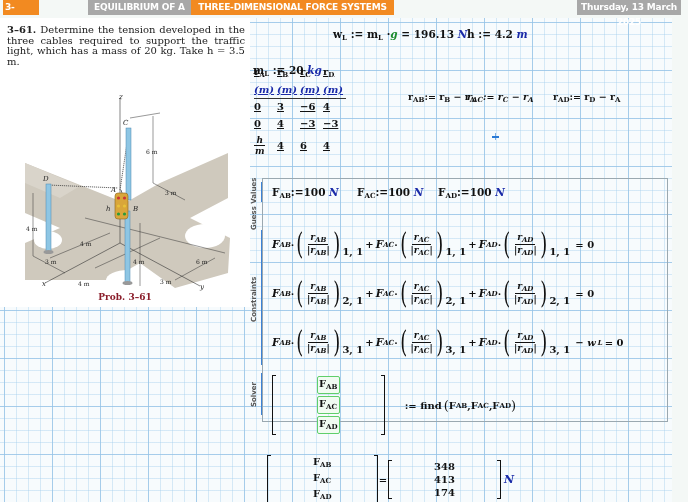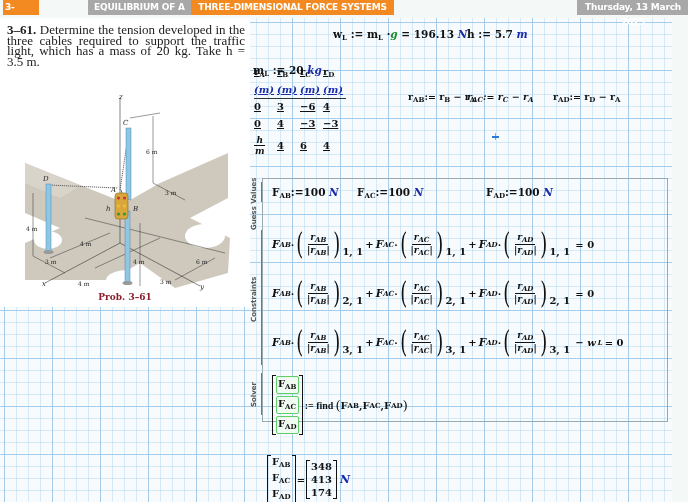--- a/index.html
+++ b/index.html
@@ -21,26 +21,26 @@
       linear-gradient(to bottom, rgba(170,210,238,0.45) 1px, transparent 1px);
     background-size: 48px 48px, 48px 48px, 12px 12px, 12px 12px;
     background-position: 4px 4px, 4px 4px, 4px 4px, 4px 4px;
   }
   
   .hdr { position: absolute; top: 0; height: 15px; font-family: "DejaVu Sans", sans-serif;
          font-size: 9px; font-weight: bold; color: #fff; line-height: 15px; letter-spacing: -0.2px; }
   .hdr-file { left: 3px; width: 36px; background: #f28a21; padding-left: 2px; }
   .hdr-chapter { left: 88px; width: 103px; background: #a8a8a8; text-align: center; }
   .hdr-section { left: 191px; width: 203px; background: #f28a21; text-align: center; }
-  .hdr-date { left: 577px; width: 112px; background: #a8a8a8; text-align: center; }
+  .hdr-date { left: 577px; width: 104px; background: #a8a8a8; text-align: center; }
 
   
   .panel { position: absolute; left: 0; top: 18px; width: 250px; height: 289px; background: #ffffff; }
-  .prob-text { position: absolute; left: 7px; top: 7px; width: 238px; font-size: 13px; line-height: 10.5px;
-               text-align: justify; color: #222; font-family: Liberation Serif, serif; }
+  .prob-text { position: absolute; left: 7px; top: 7px; width: 238px; font-size: 10px; line-height: 10.5px;
+               text-align: justify; color: #222; }
   .prob-text b { font-weight: bold; }
   .fig { position: absolute; left: 0; top: 60px; width: 250px; height: 230px; }
   .caption { position: absolute; left: 0; width: 250px; top: 274px; text-align: center; color: #8b1e2b;
              font-weight: bold; font-size: 9px; }
 
   .m { position: absolute; white-space: nowrap; font-size: 10.5px; font-weight: bold; }
   .u { color: #1a2aa8; font-style: italic; font-weight: bold; }
   .g { color: #1a8a2a; font-style: italic; font-weight: bold; }
   sub { font-size: 7px; vertical-align: -2px; font-weight: bold; }
   .it { font-style: italic; }
@@ -59,21 +59,21 @@
   .eq { position: absolute; left: 272px; display: flex; align-items: center; white-space: nowrap; font-size: 10px; font-weight: bold; }
   .eq .F { font-style: italic; font-size: 10.5px; }
   .paren { display: inline-flex; align-items: center; }
   .paren .br { font-size: 30px; font-weight: normal; line-height: 30px; transform: scaleX(0.6); }
   .frac { display: inline-flex; flex-direction: column; align-items: center; font-style: italic; font-size: 9px; }
   .frac .num { border-bottom: 1px solid #111; padding: 0 2px; }
   .frac .den { padding: 0 1px; }
   .idx { font-size: 10px; align-self: flex-end; margin-bottom: 2px; }
   .op { margin: 0 2px; }
 
-  .vec { display: inline-flex; align-items: stretch; }
+  .vec { display: inline-flex; align-items: stretch; gap: 41px; }
   .vec .lb, .vec .rb { width: 4px; border-top: 1.3px solid #111; border-bottom: 1.3px solid #111; }
   .vec .lb { border-left: 1.3px solid #111; }
   .vec .rb { border-right: 1.3px solid #111; }
   .vec .cells { display: flex; flex-direction: column; }
   .vec .cell { font-size: 10px; font-weight: bold; line-height: 13px; padding: 0 1px; }
   .vec .cell.box { border: 1px solid #5fcf6a; border-radius: 2px; margin: 1px 0; background: #f1fbf2; }
   .cursor { position: absolute; left: 492px; top: 136px; width: 7px; height: 1.5px; background: #2a7ad6; }
   .cursor:after { content: ""; position: absolute; left: 3px; top: -3px; width: 1px; height: 7px; background: #2a7ad6; opacity: .6; }
 </style>
 </head>
@@ -169,21 +169,21 @@
   <span>w</span><sub>L</sub>
   <span>:=</span>
   <span>m</span><sub>L</sub>
   <span>·</span><span class="g">g</span>
   <span>= 196.13</span>
   <span class="u">N</span>
 </div>
 <div class="m" style="left:467px;top:28px;">
   <span>h</span>
   <span>:=</span>
-  <span>5.7</span>
+  <span>4.2</span>
   <span class="u">m</span>
 </div>
 
 <table class="tbl">
   <tbody>
       <tr>
     <td><span>r</span><sub>A</sub></td>
     <td><span>r</span><sub>B</sub></td>
     <td><span>r</span><sub>C</sub></td>
     <td><span>r</span><sub>D</sub></td>
@@ -239,21 +239,21 @@
 <div class="rlabel" style="left:250px;top:230px;">Guess Values</div>
 <div class="rlabel" style="left:250px;top:322px;">Constraints</div>
 <div class="rlabel" style="left:250px;top:407px;">Solver</div>
 
 <div class="m" style="left:272px;top:186px;">
   <span>F</span><sub>AB</sub><span>:=</span><span>100</span> <span class="u">N</span>
 </div>
 <div class="m" style="left:357px;top:186px;">
   <span>F</span><sub>AC</sub><span>:=</span><span>100</span> <span class="u">N</span>
 </div>
-<div class="m" style="left:438px;top:186px;padding-left:48px;">
+<div class="m" style="left:438px;top:186px;">
   <span>F</span><sub>AD</sub><span>:=</span><span>100</span> <span class="u">N</span>
 </div>
 
 <div class="eq" style="top:229px;">
   <span class="F">F</span>
     <sub class="it">AB</sub>
     <span>·</span>
   <span class="paren">
       <span class="br">(</span>
       <span class="frac">
@@ -381,21 +381,21 @@
 <div class="eq" style="top:375px;">
   <span class="vec">
     <span class="lb"></span>
     <span class="cells">
       <span class="cell box"><span>F</span><sub>AB</sub></span>
       <span class="cell box"><span>F</span><sub>AC</sub></span>
       <span class="cell box"><span>F</span><sub>AD</sub></span>
     </span>
     <span class="rb"></span>
   </span>
-  <span style="margin-left:2px;font-family:Liberation Serif, serif;">:= find</span>
+  <span style="margin-left:20px;">:= find</span>
   <span style="font-size:13px;font-weight:normal;margin-left:2px;">(</span>
   <span>F</span>
     <sub>AB</sub>
     <span>,</span>
   <span>F</span>
     <sub>AC</sub>
     <span>,</span>
   <span>F</span>
     <sub>AD</sub>
   <span style="font-size:13px;font-weight:normal;">)</span>

